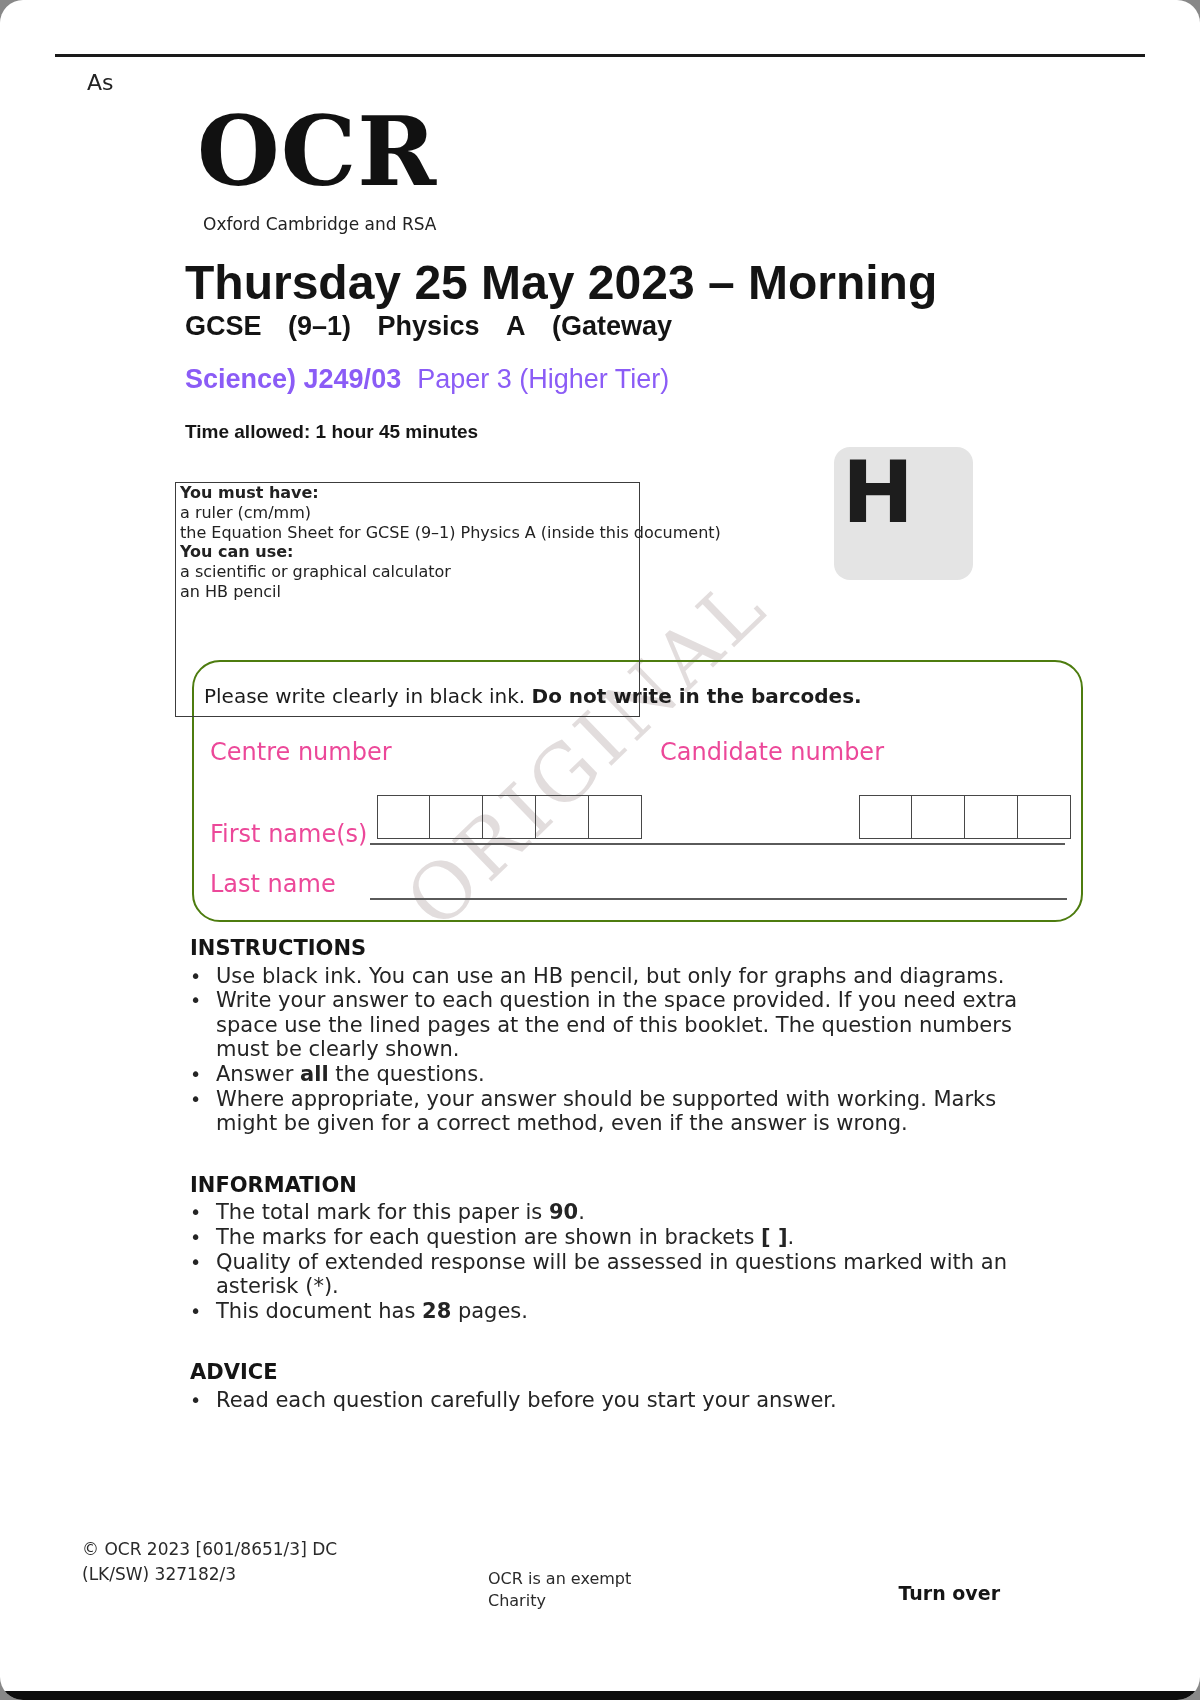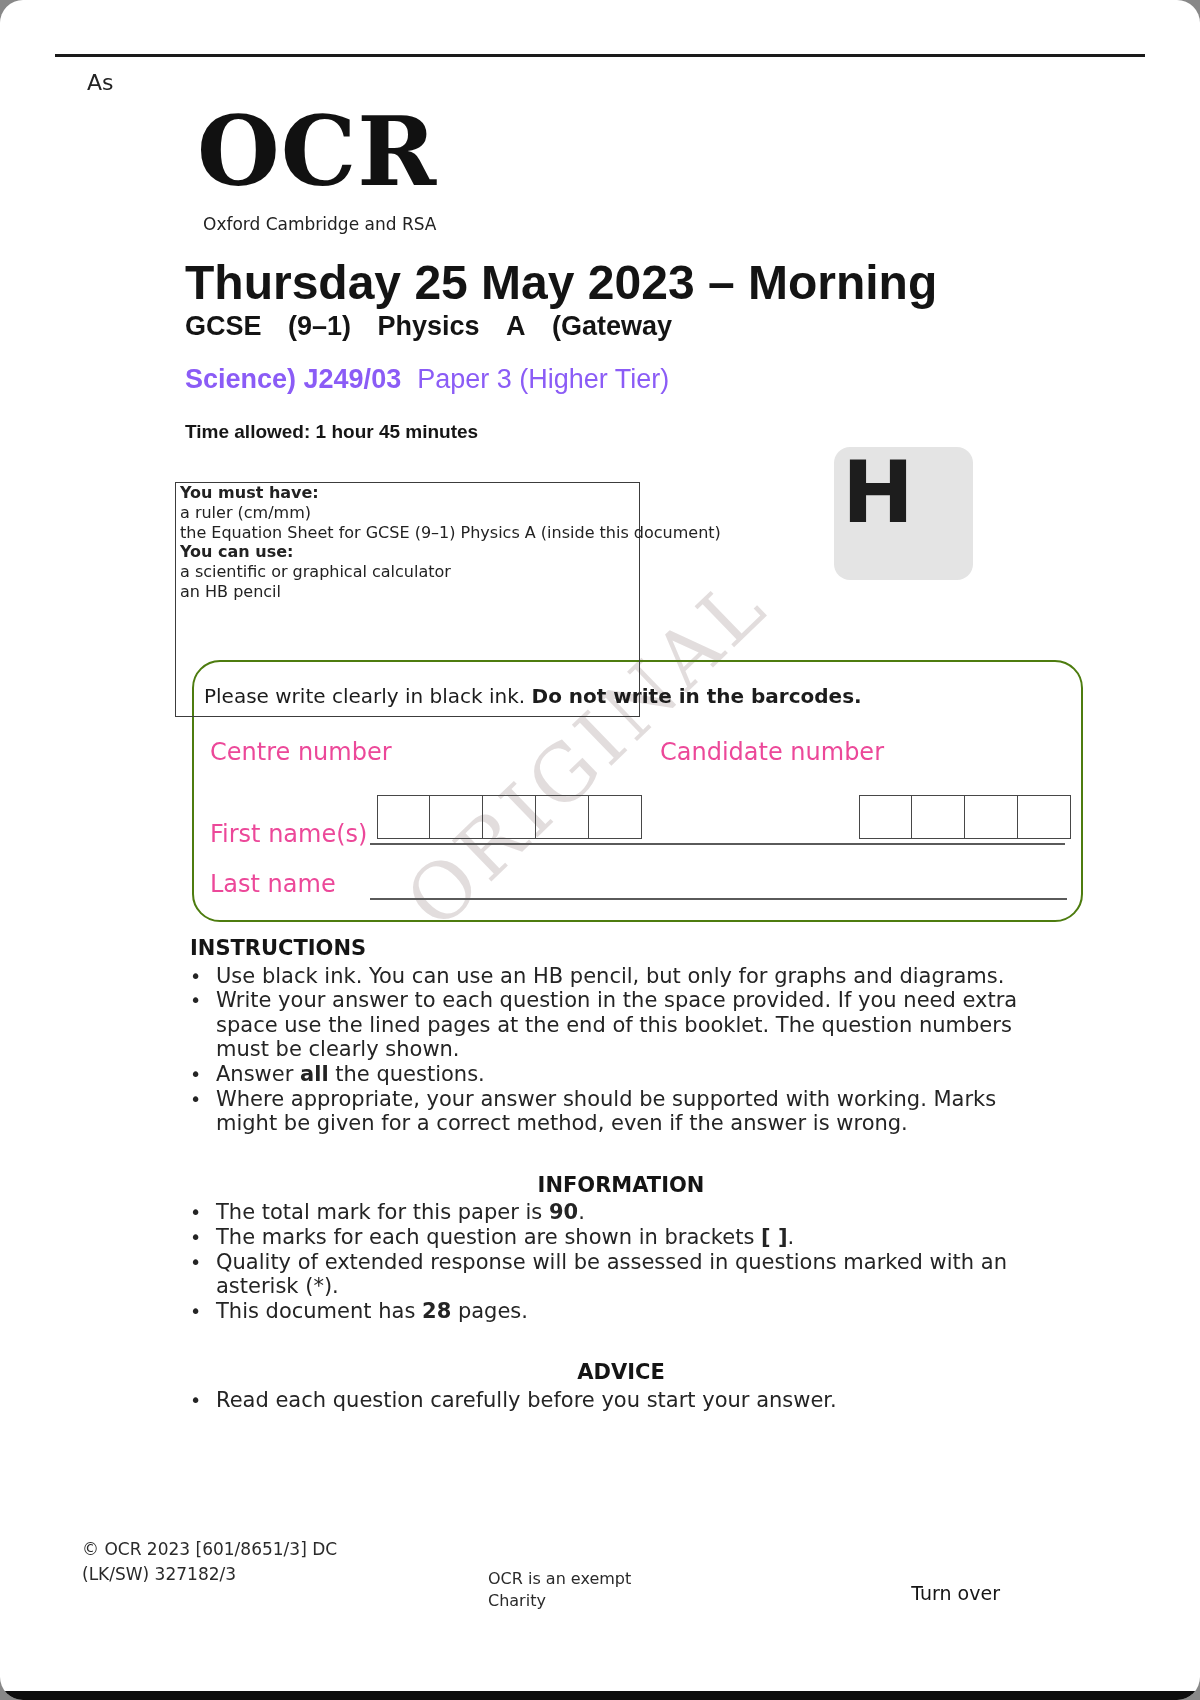--- a/index.html
+++ b/index.html
@@ -50,30 +50,30 @@
   .u-line{height:2px;background:#5a5a5a;}
   .firstname-line{left:176px;top:181px;width:695px;}
   .lastname-line{left:176px;top:236px;width:697px;}
   
   .watermark{left:420px;top:868px;font-family:"DejaVu Serif",serif;font-size:78px;
     letter-spacing:5px;color:rgba(186,174,174,0.42);transform:rotate(-44deg);
     transform-origin:left center;z-index:1;pointer-events:none;white-space:nowrap;}
   
   .sections{left:190px;top:936px;width:862px;font-size:21px;line-height:24.6px;color:#242424;}
   .sec-heading{font-weight:bold;font-size:21px;color:#151515;margin:0 0 3px 0;}
-  .sec-heading.gap{margin-top:37px;text-align:center;}
+  .sec-heading.gap{margin-top:37px;}
   ul.bullets{list-style:none;margin:0;padding:0;}
   ul.bullets li{display:flex;margin:0;}
   ul.bullets .dot{width:26px;flex:0 0 26px;font-size:19px;}
   ul.bullets .txt{flex:1;}
   .b{font-weight:bold;}
   
   .footer-copy{left:82px;top:1537px;font-size:17px;line-height:25px;color:#2a2a2a;}
   .footer-charity{left:488px;top:1568px;font-size:16px;line-height:22px;color:#2a2a2a;}
-  .turn-over{left:790px;top:1582px;width:210px;text-align:right;font-weight:normal;font-size:19px;color:#151515;}
+  .turn-over{left:790px;top:1582px;width:210px;text-align:right;font-weight:bold;font-size:19px;color:#151515;}
   .bottom-bar{left:0;top:1691px;width:1200px;height:9px;background:#0d0d0d;}
 </style>
 </head>
 <body>
 
 <div class="page">
 
   <div class="abs top-rule"></div>
   <div class="abs corner-label">As</div>
 

